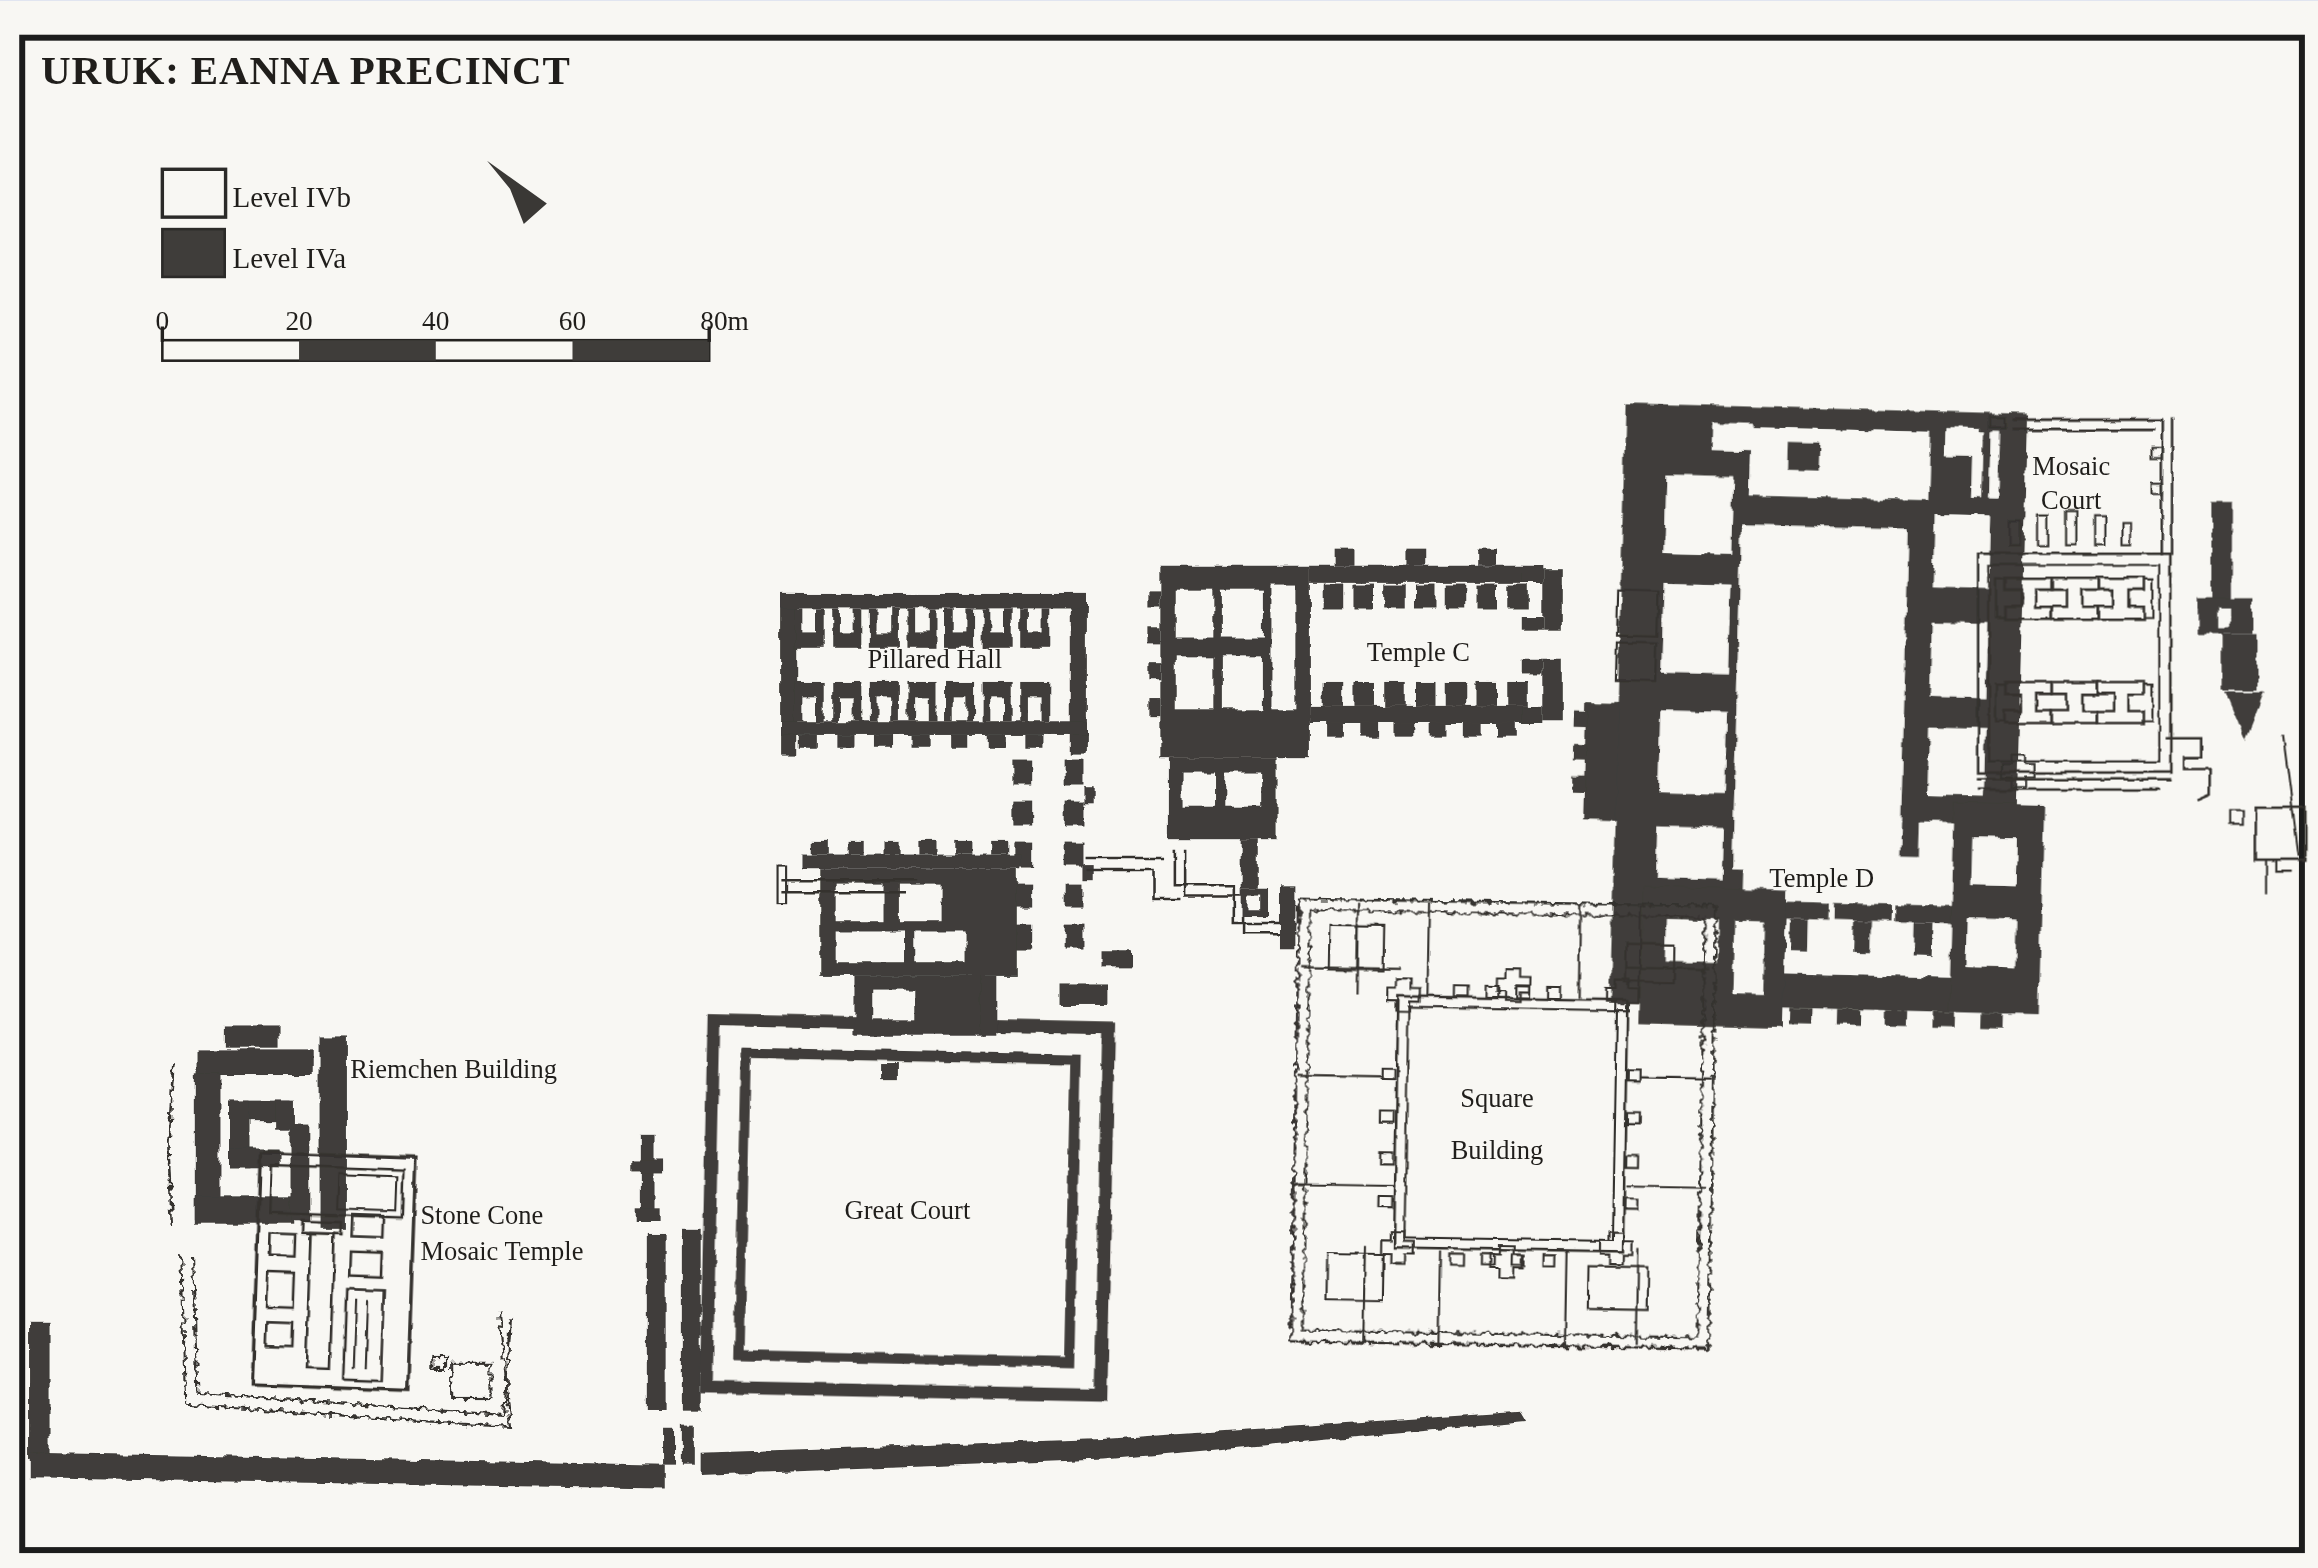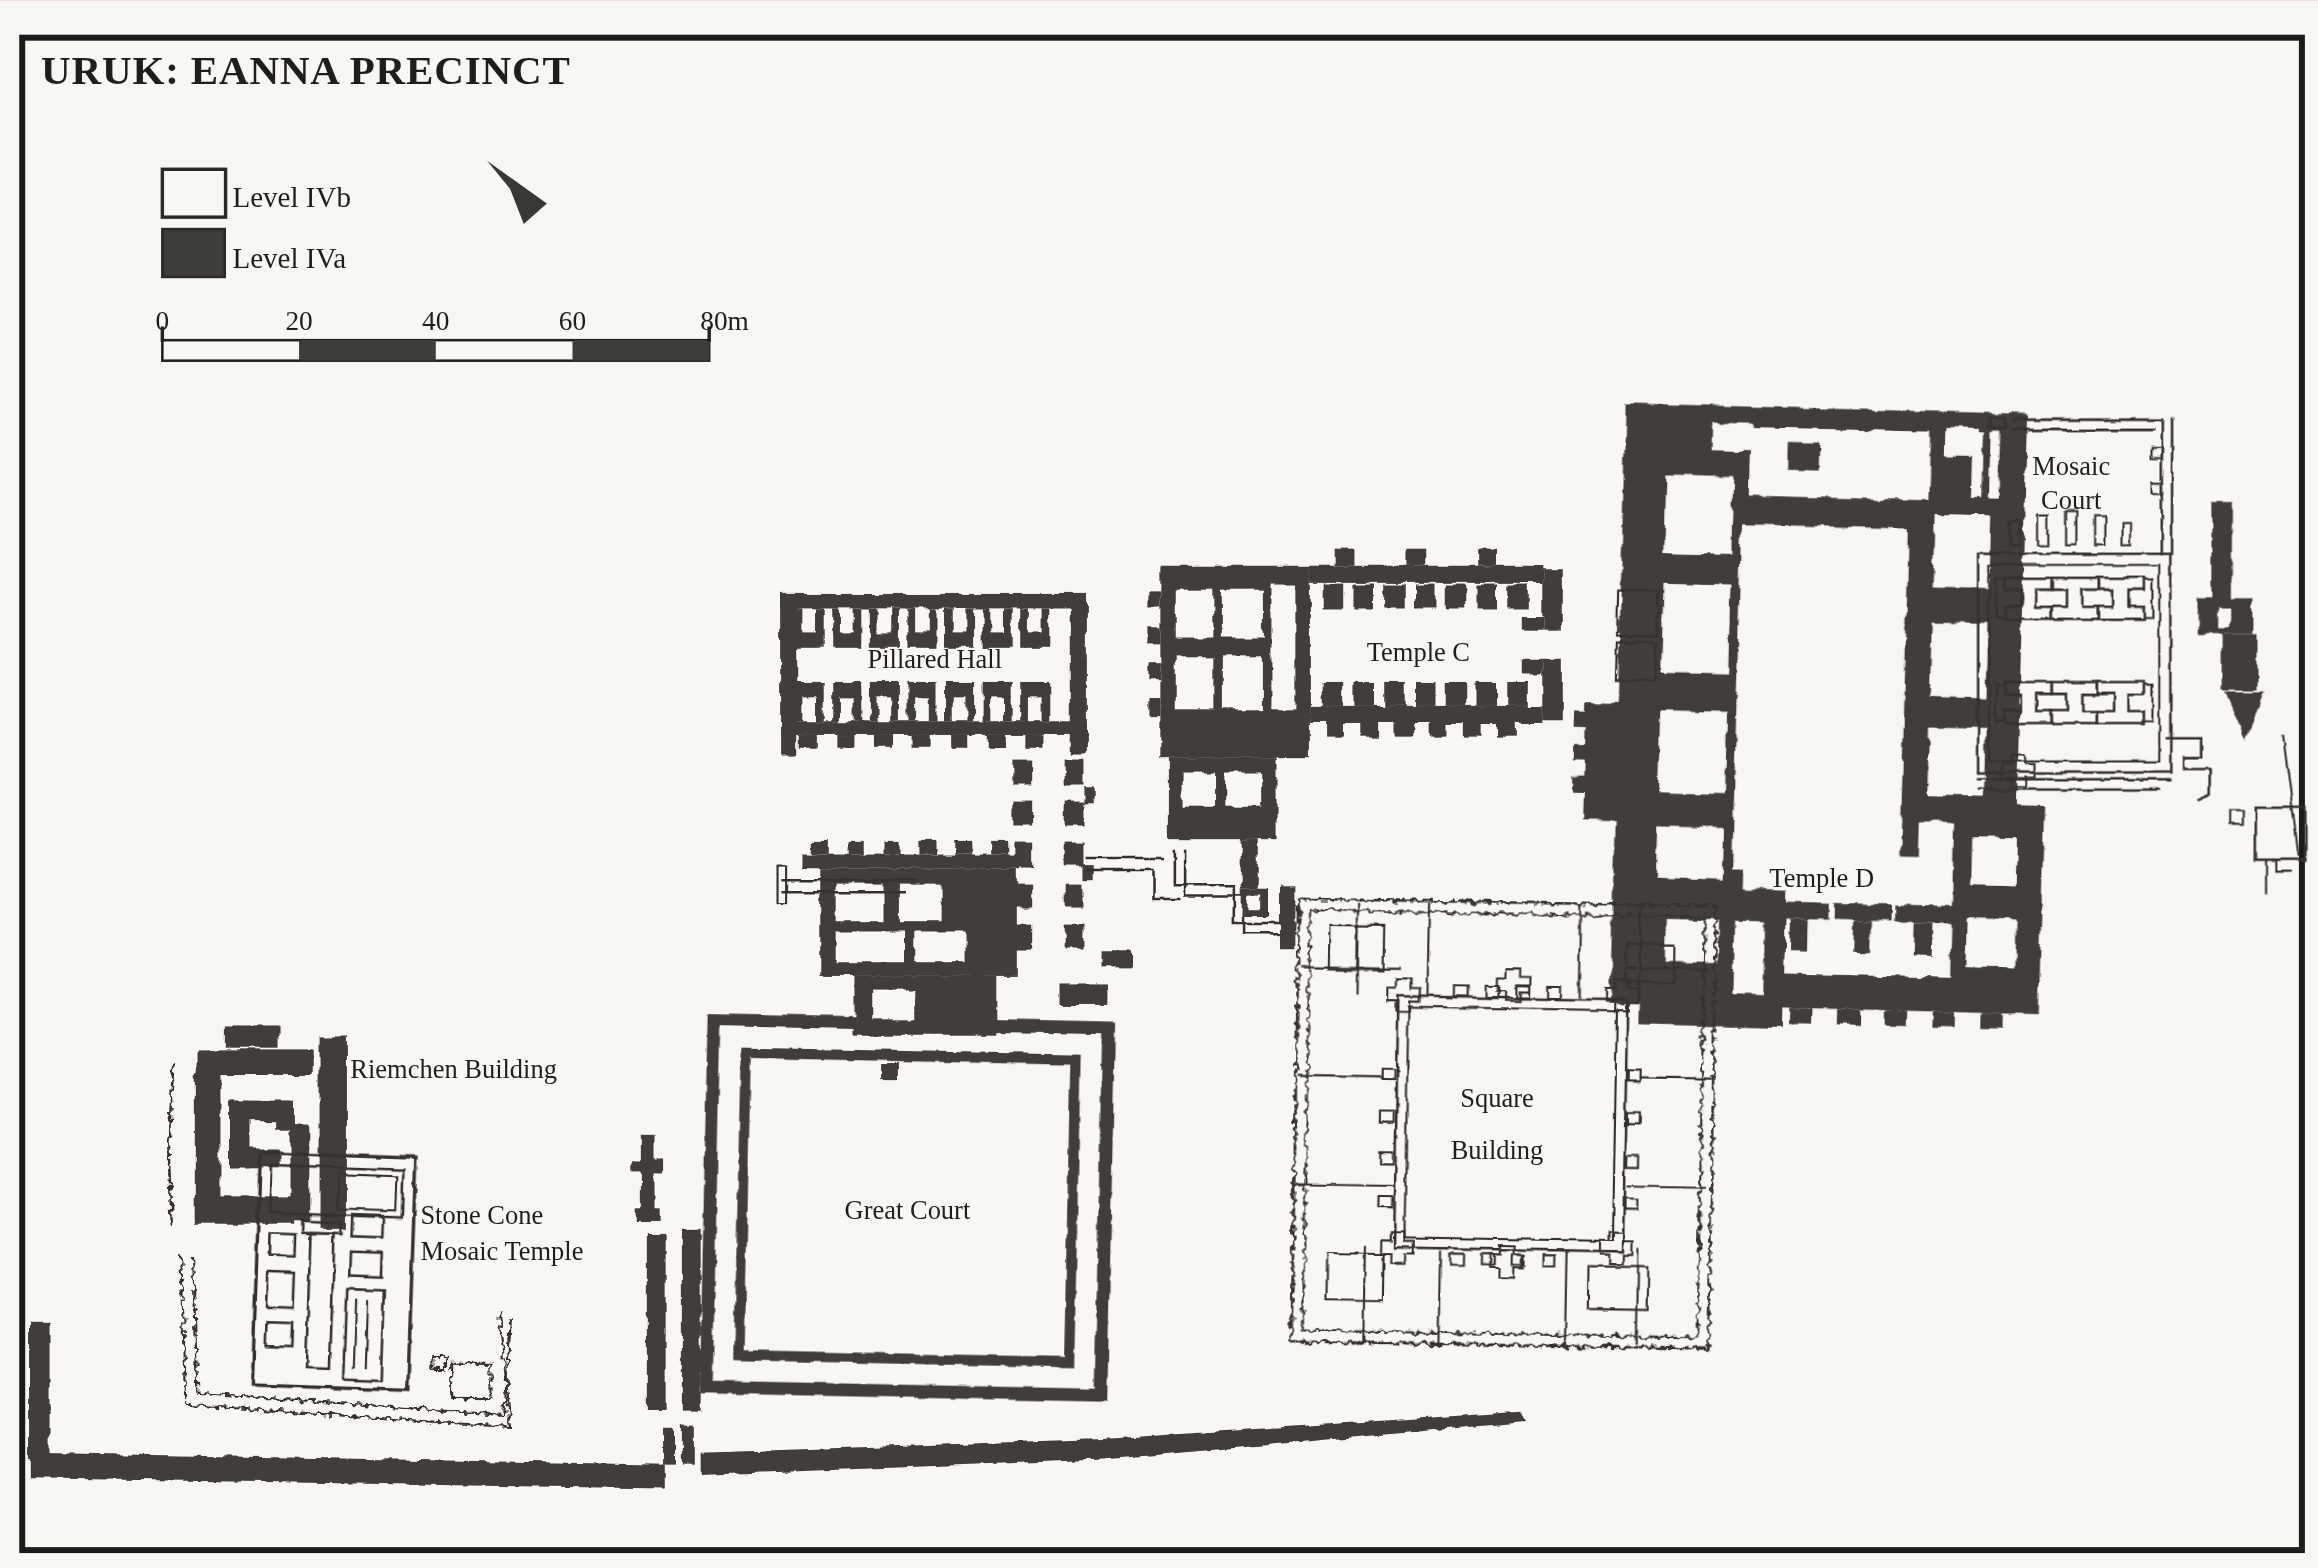--- a/index.html
+++ b/index.html
@@ -1,16 +1,16 @@
 <!DOCTYPE html>
 <html style="font-size:13.7px"><head>
 <meta charset="utf-8">
 <style>
   html,body{margin:0;padding:0;background:#ffffff;}
-  .page{position:relative;width:2319px;height:1569px;background:#b91c1c;overflow:hidden;}
+  .page{position:relative;width:2319px;height:1569px;background:#1d4ed8;overflow:hidden;}
   svg{display:block;}
   text{font-family:"Liberation Serif","DejaVu Serif",serif;fill:#201e1b;}
   .title-t{font-size:48px;font-weight:bold;letter-spacing:1px;}
   .leg-t{font-size:34px;}
   .num-t{font-size:32px;}
   .map-t{font-size:31px;}
   .ink{fill:#3f3d3a;stroke:none;}
   .paper{fill:#f8f7f3;stroke:none;}
   .ln{stroke:#34322f;fill:none;stroke-width:3;stroke-linecap:square;stroke-linejoin:miter;}
   .ln2{stroke:#34322f;fill:none;stroke-width:2.5;stroke-linecap:square;}

